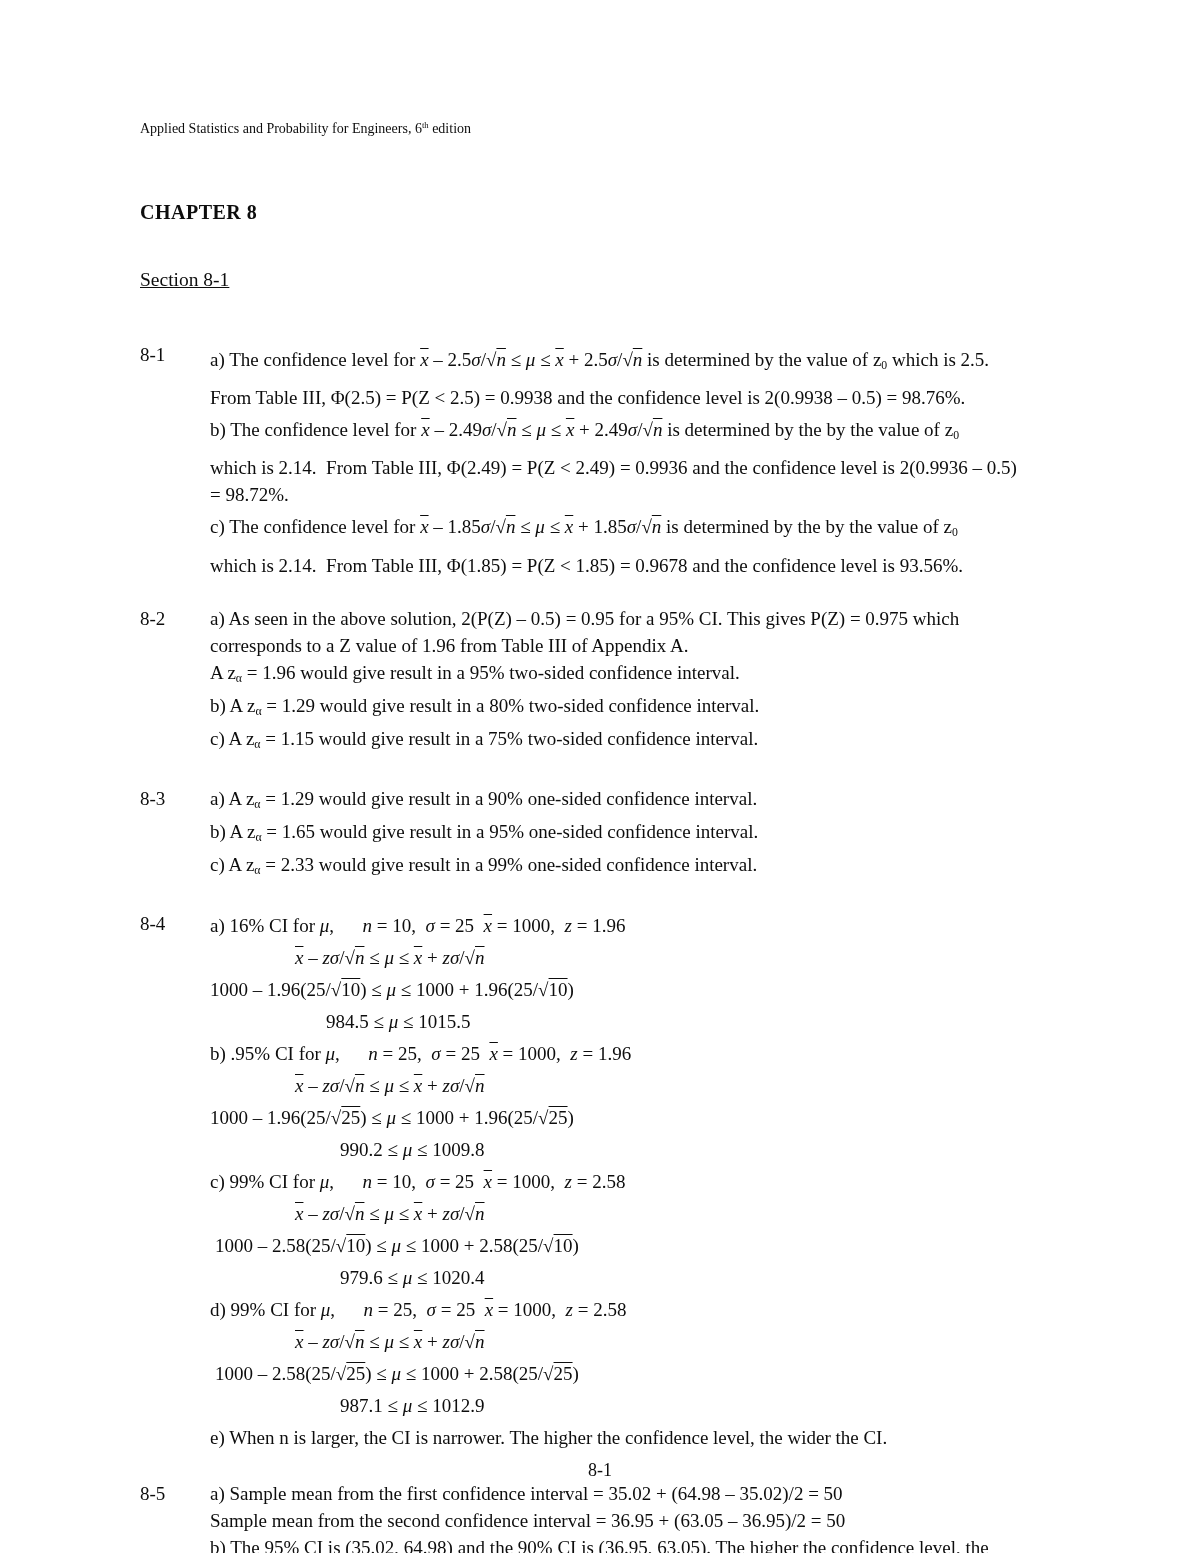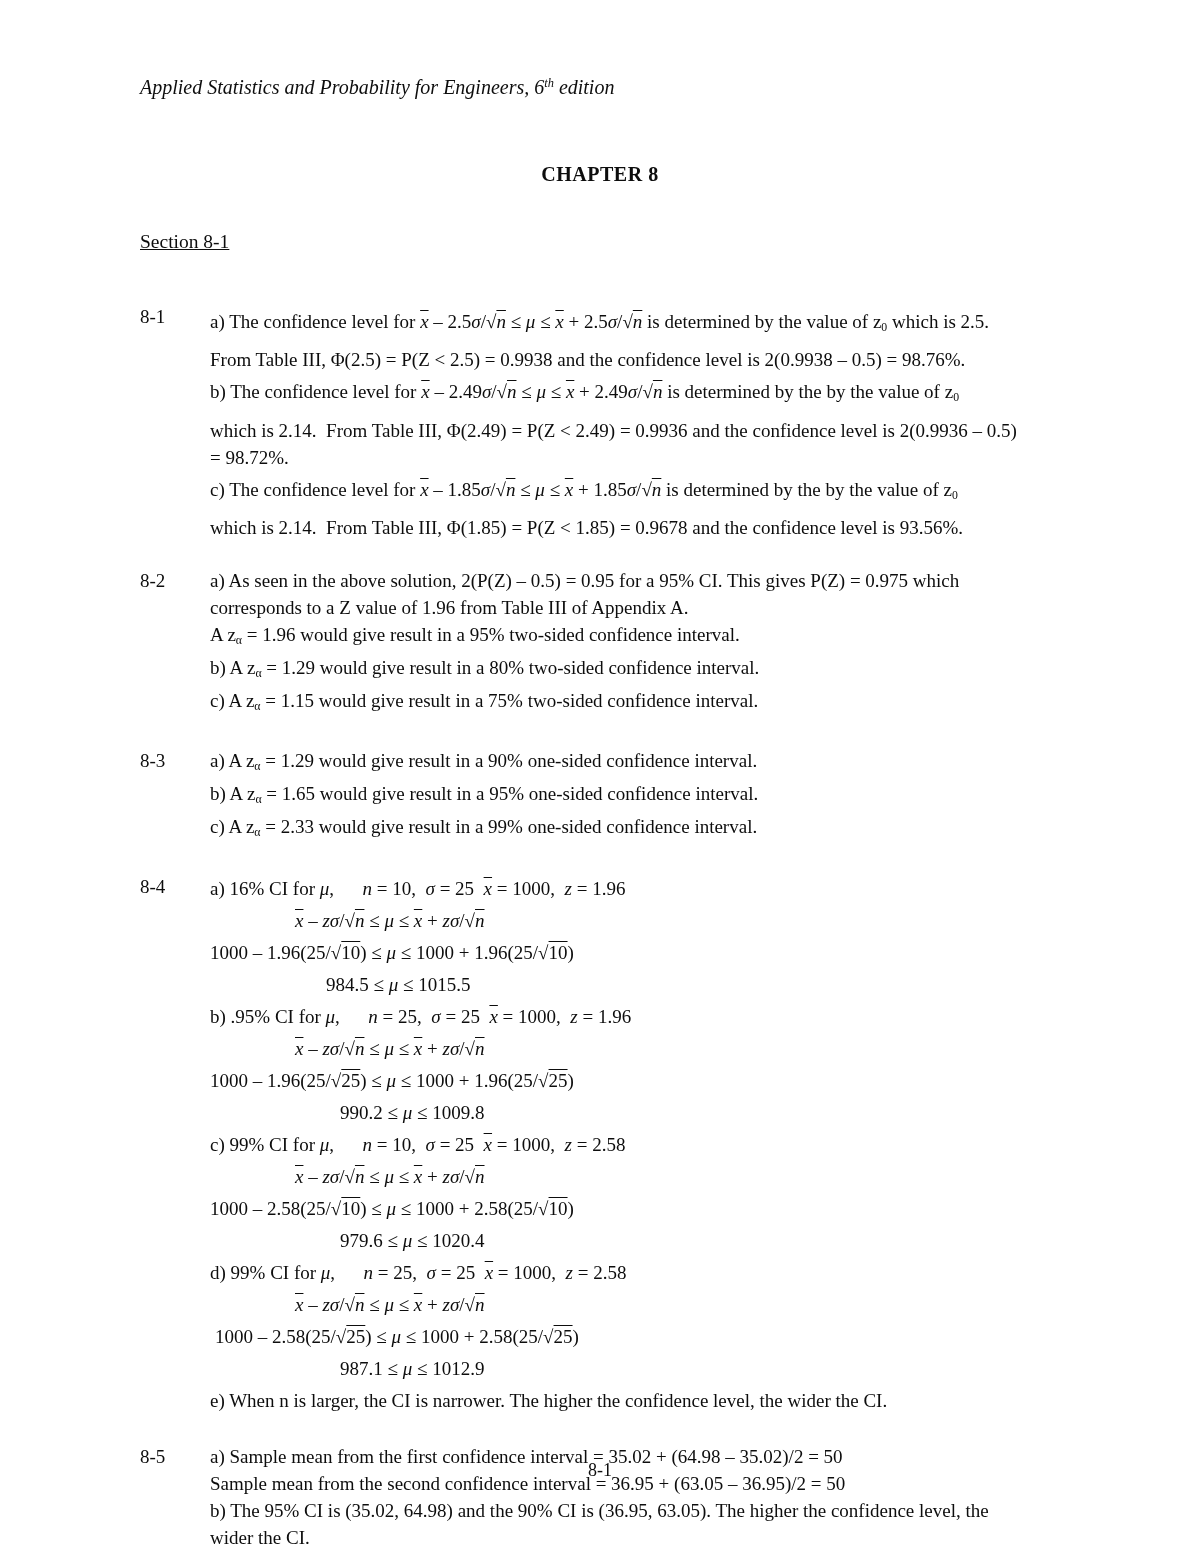--- a/index.html
+++ b/index.html
@@ -13,26 +13,26 @@
     height: 1553px;
     background: #ffffff;
     color: #0d0d0d;
     font-family: "Liberation Serif", "DejaVu Serif", serif;
     font-size: 19px;
     box-sizing: border-box;
     padding: 76px 140px 0 140px;
     overflow: hidden;
   }
   .book-title {
-    font-style: italic;
-    font-size: 20px;
+    font-size: 14px;
     white-space: pre;
+    margin-top: 44px;
   }
   .chapter {
-    text-align: center;
+    text-align: left;
     font-weight: bold;
     font-size: 20px;
     letter-spacing: 0.5px;
     margin-top: 64px;
   }
   .section {
     text-decoration: underline;
     margin-top: 45px;
     font-size: 19.5px;
   }
@@ -122,21 +122,21 @@
           <div class="line m"><span>a) 16% CI for </span><span class="i">μ</span><span>,      </span><span class="i">n</span><span> = 10,  </span><span class="i">σ</span><span> = 25  </span><span class="i ovl">x</span><span> = 1000,  </span><span class="i">z</span><span> = 1.96</span></div>
           <div class="line m" style="margin-left: 85px;"><span class="i ovl">x</span><span> – </span><span class="i">z</span><span class="i">σ</span><span>/</span><span>√</span><span class="i ovl">n</span><span> ≤ </span><span class="i">μ</span><span> ≤ </span><span class="i ovl">x</span><span> + </span><span class="i">z</span><span class="i">σ</span><span>/</span><span>√</span><span class="i ovl">n</span></div>
           <div class="line m" style=""><span>1000 – 1.96(25/</span><span>√</span><span class="ovl">10</span><span>) ≤ </span><span class="i">μ</span><span> ≤ 1000 + 1.96(25/</span><span>√</span><span class="ovl">10</span><span>)</span></div>
           <div class="line m" style="margin-left: 116px;"><span>984.5 ≤ </span><span class="i">μ</span><span> ≤ 1015.5</span></div>
           <div class="line m"><span>b) .95% CI for </span><span class="i">μ</span><span>,      </span><span class="i">n</span><span> = 25,  </span><span class="i">σ</span><span> = 25  </span><span class="i ovl">x</span><span> = 1000,  </span><span class="i">z</span><span> = 1.96</span></div>
           <div class="line m" style="margin-left: 85px;"><span class="i ovl">x</span><span> – </span><span class="i">z</span><span class="i">σ</span><span>/</span><span>√</span><span class="i ovl">n</span><span> ≤ </span><span class="i">μ</span><span> ≤ </span><span class="i ovl">x</span><span> + </span><span class="i">z</span><span class="i">σ</span><span>/</span><span>√</span><span class="i ovl">n</span></div>
           <div class="line m" style=""><span>1000 – 1.96(25/</span><span>√</span><span class="ovl">25</span><span>) ≤ </span><span class="i">μ</span><span> ≤ 1000 + 1.96(25/</span><span>√</span><span class="ovl">25</span><span>)</span></div>
           <div class="line m" style="margin-left: 130px;"><span>990.2 ≤ </span><span class="i">μ</span><span> ≤ 1009.8</span></div>
           <div class="line m"><span>c) 99% CI for </span><span class="i">μ</span><span>,      </span><span class="i">n</span><span> = 10,  </span><span class="i">σ</span><span> = 25  </span><span class="i ovl">x</span><span> = 1000,  </span><span class="i">z</span><span> = 2.58</span></div>
           <div class="line m" style="margin-left: 85px;"><span class="i ovl">x</span><span> – </span><span class="i">z</span><span class="i">σ</span><span>/</span><span>√</span><span class="i ovl">n</span><span> ≤ </span><span class="i">μ</span><span> ≤ </span><span class="i ovl">x</span><span> + </span><span class="i">z</span><span class="i">σ</span><span>/</span><span>√</span><span class="i ovl">n</span></div>
-          <div class="line m" style=""><span>1000 – 2.58(25/</span><span>√</span><span class="ovl">10</span><span>) ≤ </span><span class="i">μ</span><span> ≤ 1000 + 2.58(25/</span><span>√</span><span class="ovl">10</span><span>)</span></div>
+          <div class="line m" style="margin-left: 5px;"><span>1000 – 2.58(25/</span><span>√</span><span class="ovl">10</span><span>) ≤ </span><span class="i">μ</span><span> ≤ 1000 + 2.58(25/</span><span>√</span><span class="ovl">10</span><span>)</span></div>
           <div class="line m" style="margin-left: 130px;"><span>979.6 ≤ </span><span class="i">μ</span><span> ≤ 1020.4</span></div>
           <div class="line m"><span>d) 99% CI for </span><span class="i">μ</span><span>,      </span><span class="i">n</span><span> = 25,  </span><span class="i">σ</span><span> = 25  </span><span class="i ovl">x</span><span> = 1000,  </span><span class="i">z</span><span> = 2.58</span></div>
           <div class="line m" style="margin-left: 85px;"><span class="i ovl">x</span><span> – </span><span class="i">z</span><span class="i">σ</span><span>/</span><span>√</span><span class="i ovl">n</span><span> ≤ </span><span class="i">μ</span><span> ≤ </span><span class="i ovl">x</span><span> + </span><span class="i">z</span><span class="i">σ</span><span>/</span><span>√</span><span class="i ovl">n</span></div>
           <div class="line m" style="margin-left: 5px;"><span>1000 – 2.58(25/</span><span>√</span><span class="ovl">25</span><span>) ≤ </span><span class="i">μ</span><span> ≤ 1000 + 2.58(25/</span><span>√</span><span class="ovl">25</span><span>)</span></div>
           <div class="line m" style="margin-left: 130px;"><span>987.1 ≤ </span><span class="i">μ</span><span> ≤ 1012.9</span></div>
           <div class="line m"><span>e) When n is larger, the CI is narrower. The higher the confidence level, the wider the CI.</span></div>
         </div>
       </div>
       <div class="problem">
         <div class="plabel">8-5</div>

